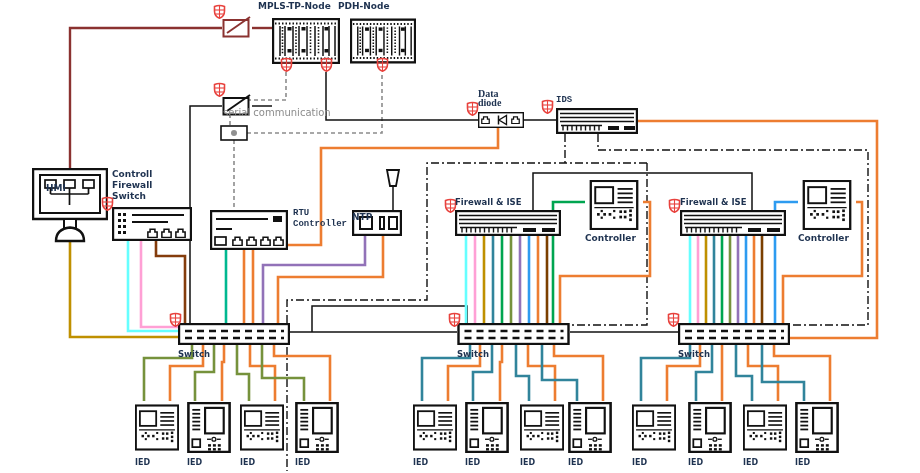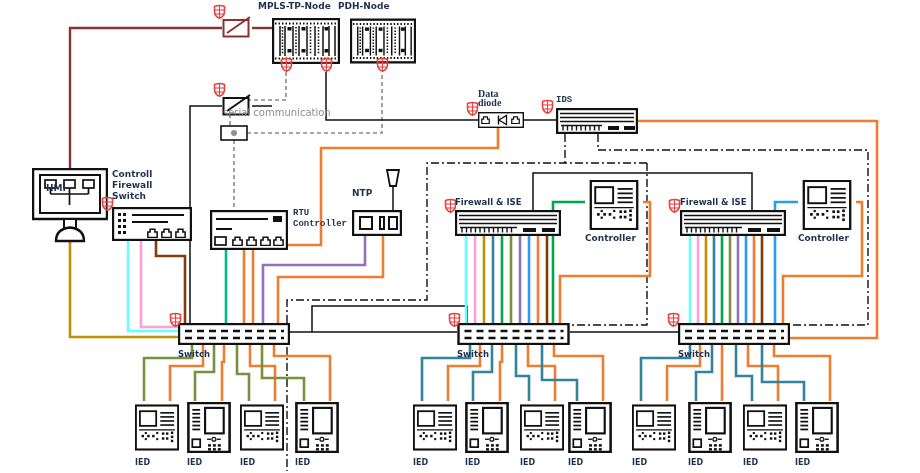--- a/index.html
+++ b/index.html
@@ -395,21 +395,21 @@
 <div class="lbl lbl-left" style="left:4px;top:183px;width:40px;margin-left:42px;">HMI</div>
 <div class="lbl" style="left:112px;top:169px;width:80px;">
   <span>Controll</span>
       <span>Firewall</span>
       <span>Switch</span>
 </div>
 <div class="lbl lbl-left" style="left:293px;top:208px;width:62px;font-family:Liberation Mono, monospace;">
   <span>RTU</span>
       <span>Controller</span>
 </div>
-<div class="lbl" style="left:352px;top:188px;width:50px;">NTP</div>
+<div class="lbl" style="left:352px;top:212px;width:50px;">NTP</div>
 <div class="lbl lbl-gray lbl-left" style="left:223px;top:107px;width:110px;">serial communication</div>
 <div class="lbl lbl-sm" style="left:478px;top:89px;width:46px;">
   <span>Data</span>
       <span>diode</span>
 </div>
 <div class="lbl" style="left:556px;top:95px;width:82px;font-family:Liberation Mono, monospace;">IDS</div>
 <div class="lbl" style="left:455px;top:197px;width:106px;font-size:8.5px;">Firewall &amp; ISE</div>
 <div class="lbl" style="left:680px;top:197px;width:106px;font-size:8.5px;">Firewall &amp; ISE</div>
 <div class="lbl" style="left:585px;top:233px;width:58px;">Controller</div>
 <div class="lbl" style="left:798px;top:233px;width:58px;">Controller</div>

